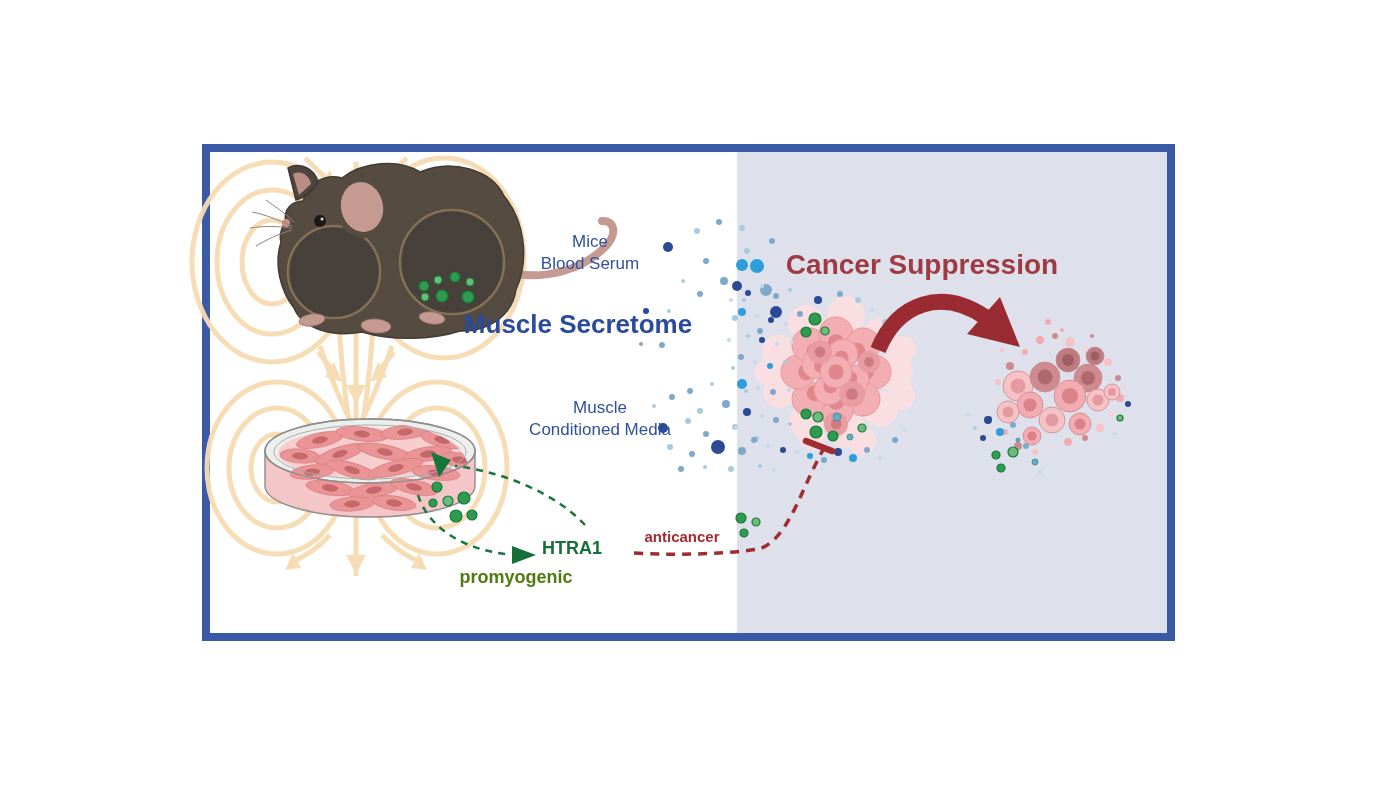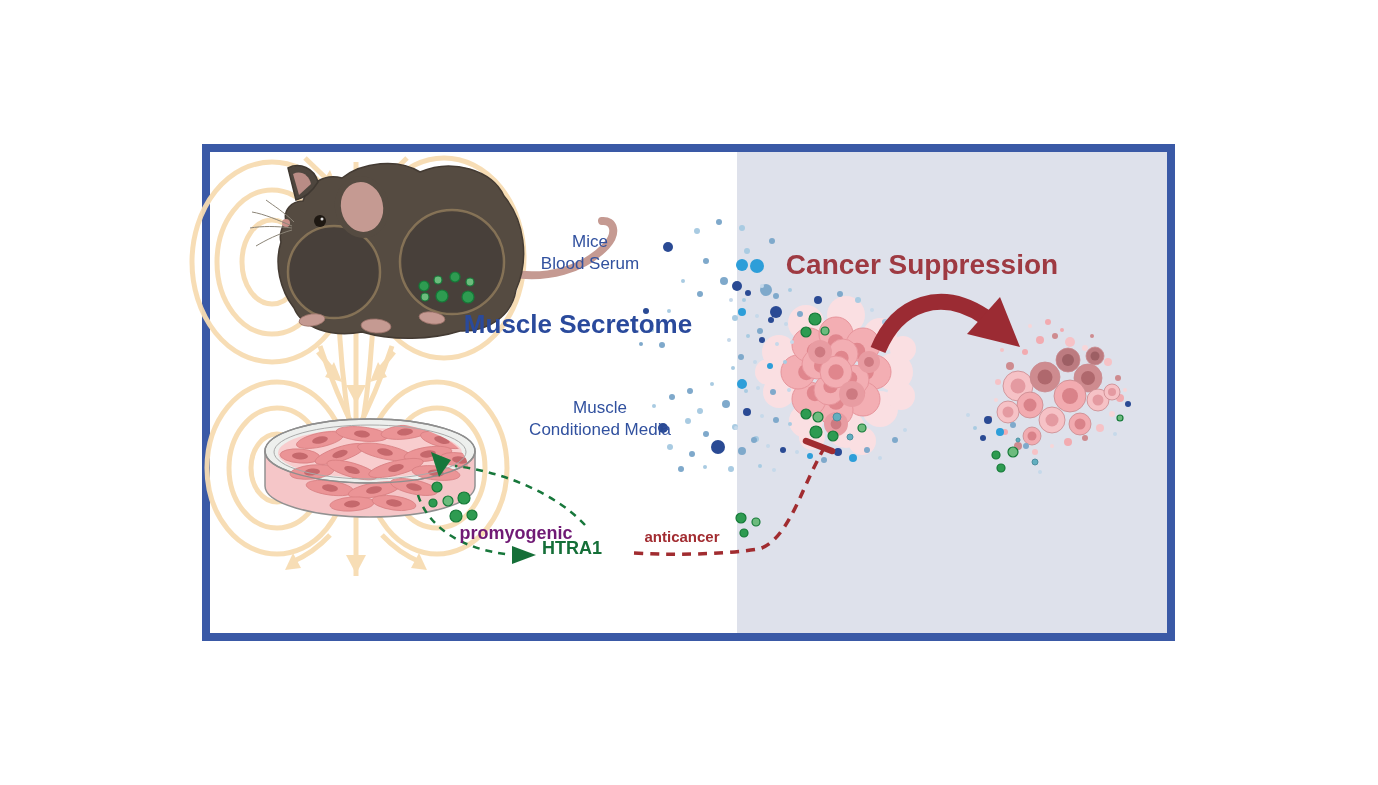--- a/index.html
+++ b/index.html
@@ -6,21 +6,21 @@
   #canvas{position:relative;width:1378px;height:785px;background:#ffffff;overflow:hidden;
           font-family:"Liberation Sans",sans-serif;padding-left:16px;}
   #frame{position:absolute;left:202px;top:144px;width:973px;height:497px;
          border:8px solid #3A59A6;box-sizing:border-box;background:#ffffff;}
   #right-panel{position:absolute;left:527px;top:0;right:0;bottom:0;background:#DEE1EB;}
   #art{position:absolute;left:0;top:0;z-index:2;pointer-events:none;}
   .txt{position:absolute;z-index:3;transform:translateX(-50%);text-align:center;white-space:nowrap;}
   .blue-label{color:#31519F;font-size:17px;line-height:22px;font-weight:400;}
   .blue-title{color:#2A4A9C;font-size:26px;line-height:32px;font-weight:700;}
   .red-title{color:#9E3A42;font-size:28px;line-height:30px;font-weight:700;}
-  .green-label{color:#701a75;font-size:18px;font-weight:700;}
+  .green-label{color:#4d7c0f;font-size:18px;font-weight:700;margin-top:44px;}
   .green-big{color:#156F38;font-size:18px;font-weight:700;transform:none;}
   .red-label{color:#A22C31;font-size:15px;font-weight:700;}
 </style>
 </head>
 <body>
 
 <div id="canvas">
 
   <div id="frame">
     <div id="right-panel"></div>

